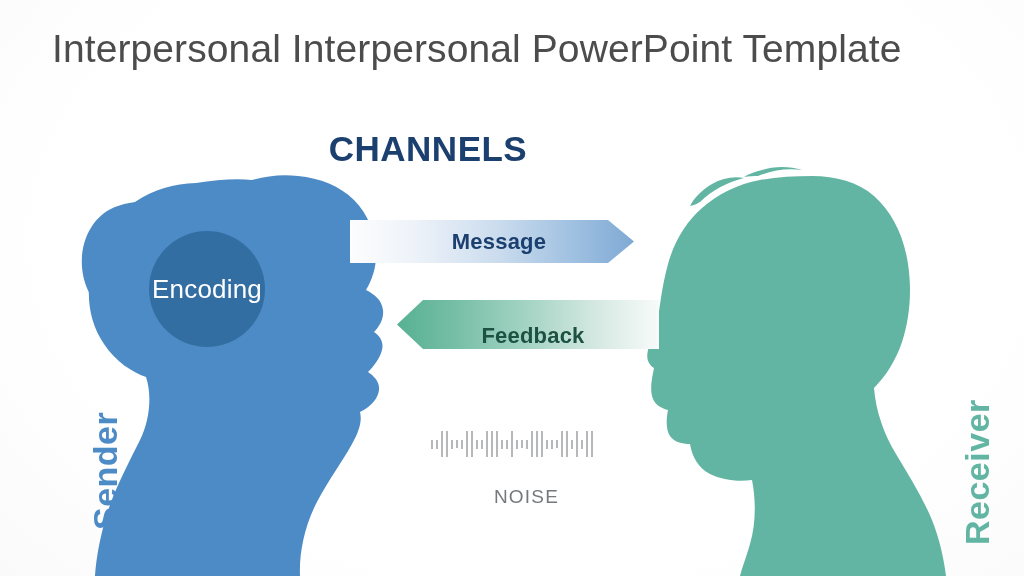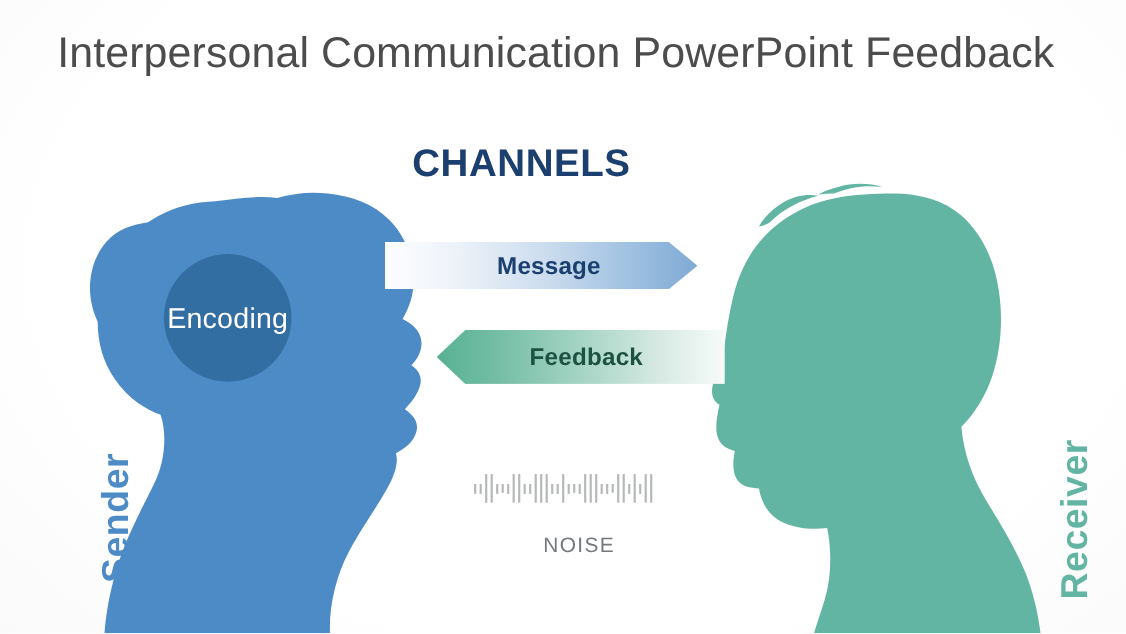--- a/index.html
+++ b/index.html
@@ -42,21 +42,20 @@
   #channels-heading {
     position: absolute;
     left: 0;
     top: 129px;
     width: 856px;
     text-align: center;
     font-size: 35px;
     font-weight: bold;
     letter-spacing: 0.5px;
     color: #1b3f6e;
-    padding-left: 46px;
   }
 
   
   .silhouette-svg {
     position: absolute;
     top: 0;
     left: 0;
     width: 1024px;
     height: 576px;
     pointer-events: none;
@@ -128,20 +127,21 @@
     background: linear-gradient(to right, #fdfdfe 0%, #eef3f9 22%, #cbdcee 52%, #9dbfe0 80%, #7fa9d4 100%);
     clip-path: polygon(0 0, calc(100% - 26px) 0, 100% 50%, calc(100% - 26px) 100%, 0 100%);
   }
   #feedback-arrow {
     left: 397px;
     top: 300px;
     width: 262px;
     height: 49px;
     background: linear-gradient(to right, #57b193 0%, #73bda4 20%, #a5d4c4 50%, #d8eae3 78%, #f7fbfa 100%);
     clip-path: polygon(26px 0, 100% 0, 100% 100%, 26px 100%, 0 50%);
+    align-items: flex-end;
   }
   .arrow-label {
     font-size: 22px;
     font-weight: bold;
     letter-spacing: 0.2px;
   }
   #message-label {
     color: #1b3f6e;
     margin-left: 14px;
   }
@@ -177,21 +177,21 @@
     letter-spacing: 1.2px;
     color: #76797c;
     padding-left: 29px;
   }
 </style>
 </head>
 <body>
 
 <div id="slide">
 
-  <div id="slide-title">Interpersonal Communication PowerPoint Feedback</div>
+  <div id="slide-title">Interpersonal Interpersonal PowerPoint Template</div>
 
   <div id="channels-heading">CHANNELS</div>
 
   <svg class="silhouette-svg" viewBox="0 0 1024 576" xmlns="http://www.w3.org/2000/svg">
 
     <path fill="#4d8bc6" d="M 196 183
              C 152 184, 114 208, 98 248
              C 84 282, 86 318, 104 344
              C 116 362, 132 372, 146 377
              C 152 395, 150 420, 140 440

